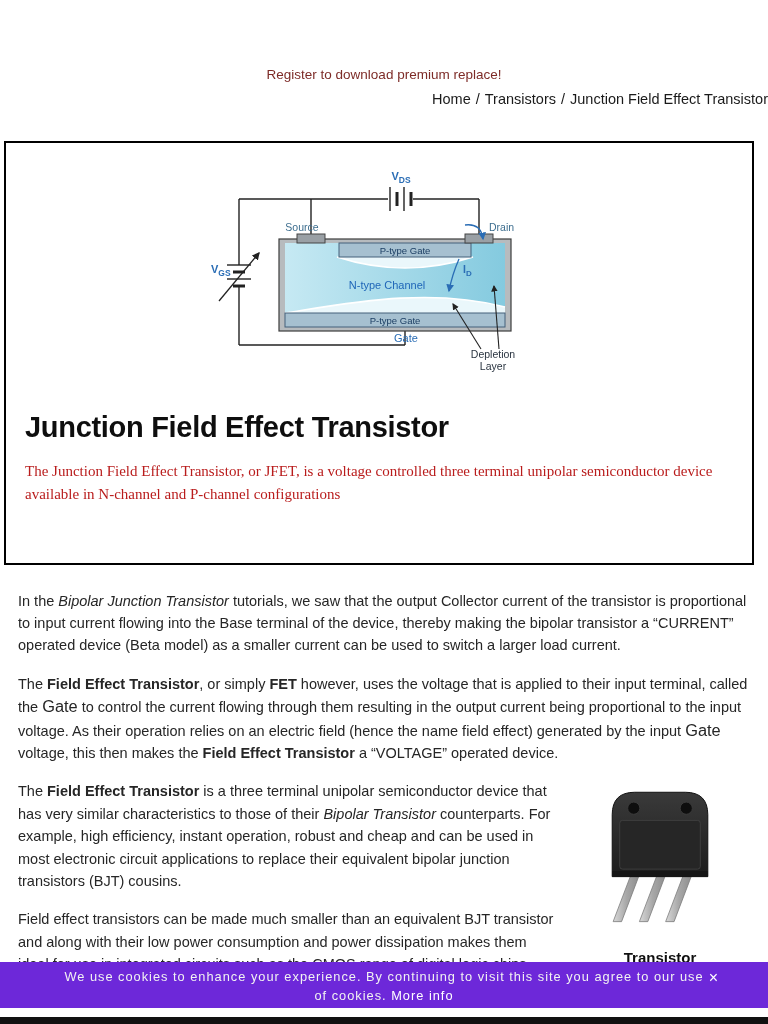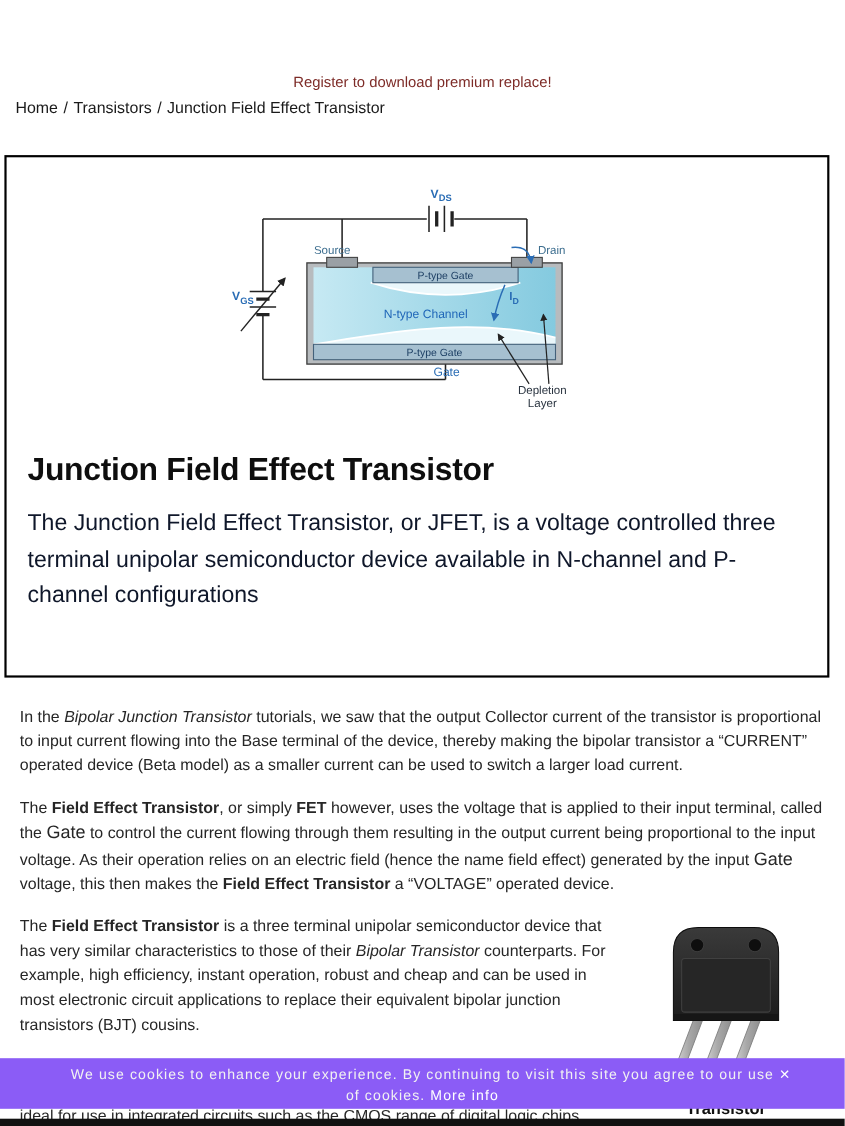--- a/index.html
+++ b/index.html
@@ -8,54 +8,54 @@
     width:768px; height:1024px; position:relative; overflow:hidden;
     background:#ffffff; color:#2b2b2b;
     font-family:"Liberation Sans", sans-serif;
   }
   .register-line {
     padding-top:67px; text-align:center;
     font-size:13.5px; color:#7d2b27;
   }
   .register-line a { color:#7d2b27; text-decoration:none; cursor:pointer; }
   .breadcrumb {
-    margin:9px 0 0 14px; font-size:14.5px; color:#1a1a1a;
+    margin:9px 0 0 14px; font-size:14.5px; color:#1a1a1a;text-align:right;
   }
   .breadcrumb a { color:#1a1a1a; text-decoration:none; cursor:pointer; }
   .breadcrumb .sep { margin:0 5px; }
   .hero-card {
     margin:34px 14px 0 4px; border:2px solid #000000; background:#fff;
     padding-bottom:56px;
   }
   .diagram-wrap { padding-top:22px; }
   .diagram-wrap svg { display:block; margin:0 auto; }
   h1.page-title {
     margin:26px 19px 0 19px; font-size:29px; font-weight:700;
     color:#0e0e0e; letter-spacing:-0.3px;
   }
   .hero-subtitle {
-    margin:16px 19px 0 19px; font-size:21px; line-height:1.55; color:#0f172a;
+    margin:16px 19px 0 19px; font-size:15px; line-height:1.55; color:#b91c1c;font-family:Liberation Serif, serif;
   }
   .article {
     margin:25px 18px 0 18px; font-size:14.5px; line-height:22.4px; color:#262626;
   }
   .article p { margin:16px 0 13px 0; }
   .b { font-weight:700; }
   .i { font-style:italic; }
   .big { font-size:1.13em; }
   .figure {
     float:right; width:180px; margin:4px 0 6px 16px; text-align:center;
   }
   .figure svg { display:block; margin:0 auto; }
   .figure-caption {
     margin-top:16px; font-weight:700; font-size:15px; line-height:22px; color:#101010;
   }
   .cookie-banner {
     position:absolute; left:0; top:962px; width:768px; height:46px;
-    background:#8b5cf6; color:#f2f2f2; text-align:center;
+    background:#6d28d9; color:#f2f2f2; text-align:center;
     font-size:12.8px; letter-spacing:1px; line-height:18.5px;
     padding-top:6px;
   }
   .cookie-banner .line { white-space:nowrap; }
   .cookie-banner a { color:#ffffff; text-decoration:none; cursor:pointer; }
   .cookie-close {
     position:absolute; right:50px; top:7px; font-size:16px; color:#ffffff;
     cursor:pointer; letter-spacing:0;
   }
   .footer-strip {

